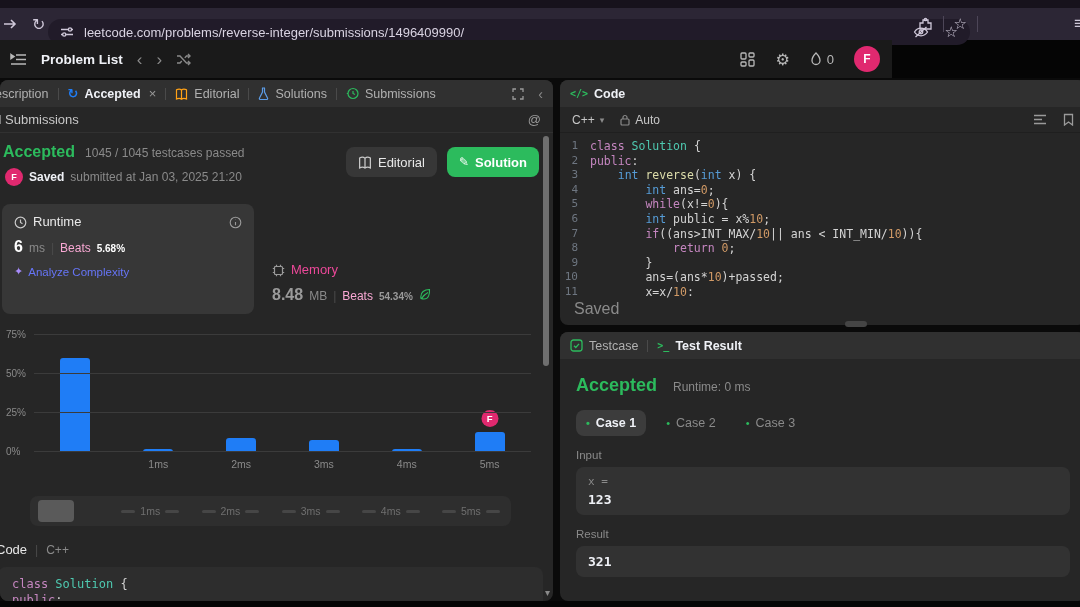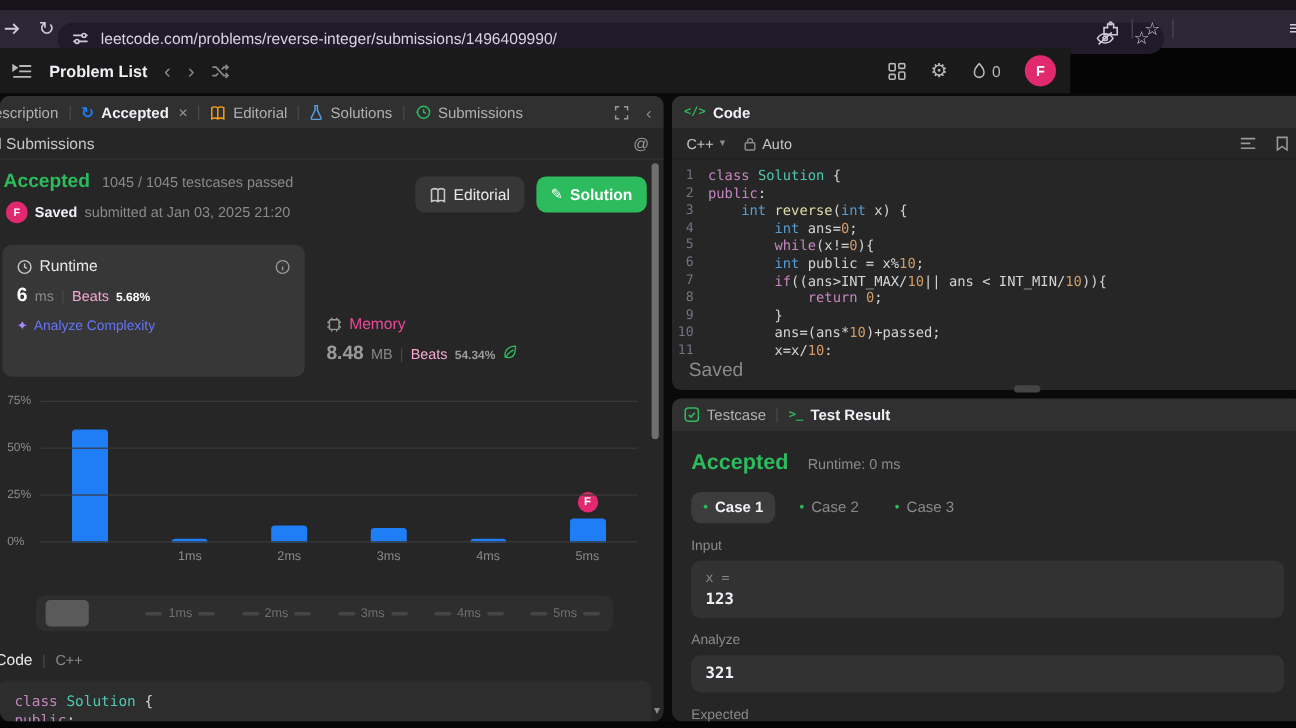--- a/index.html
+++ b/index.html
@@ -592,20 +592,19 @@
         <span class="chip">
             <span class="chipdot">•</span>
             <span>Case 3</span>
           </span>
       </div>
       <div class="iolabel">Input</div>
       <div class="iobox">
         <div class="iovar">x =</div>
         <div class="ioval">123</div>
       </div>
-      <div class="iolabel">Analyze</div>
+      <div class="iolabel">Result</div>
       <div class="iobox">
         <div class="ioval" style="margin-top:0">321</div>
       </div>
-      <div class="iolabel">Expected</div>
     </div>
   </div>
 </div>
 
 </body></html>

